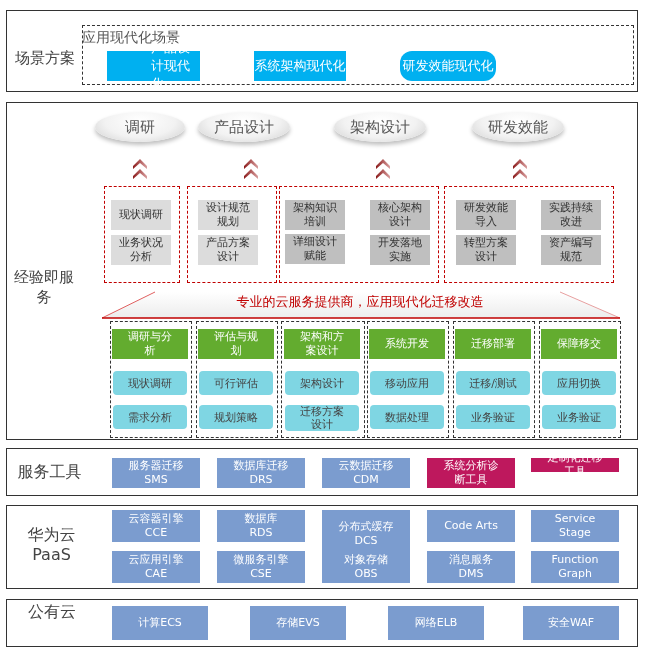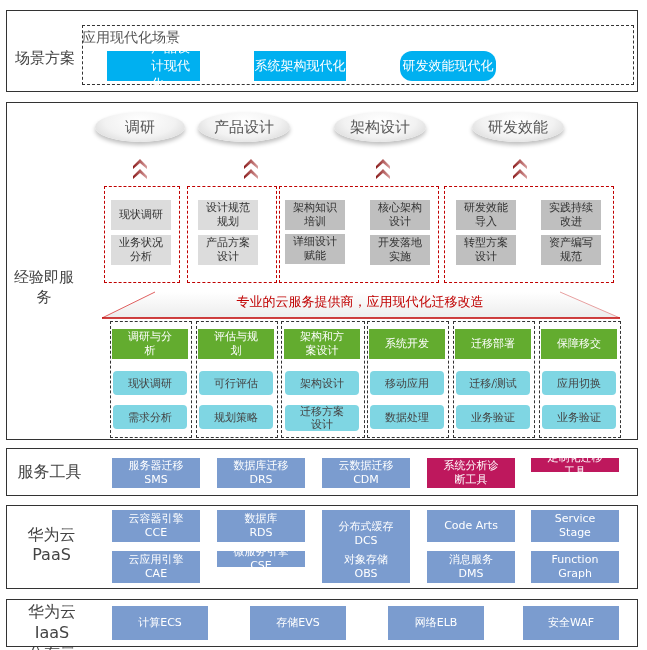--- a/index.html
+++ b/index.html
@@ -183,40 +183,39 @@
     <span>Code Arts</span>
   </div>
 <div class="blue-box" style="left:531px;top:510px;width:88px;height:32px;">
     <span>Service</span>
     <span>Stage</span>
   </div>
 <div class="blue-box" style="left:112px;top:551px;width:88px;height:32px;">
     <span>云应用引擎</span>
     <span>CAE</span>
   </div>
-<div class="blue-box" style="left:217px;top:551px;width:88px;height:16px;">
+<div class="blue-box" style="left:217px;top:551px;width:88px;height:32px;">
     <span>微服务引擎</span>
     <span>CSE</span>
   </div>
 <div class="blue-box" style="left:322px;top:551px;width:88px;height:32px;">
     <span>对象存储</span>
     <span>OBS</span>
   </div>
 <div class="blue-box" style="left:427px;top:551px;width:88px;height:32px;">
     <span>消息服务</span>
     <span>DMS</span>
   </div>
 <div class="blue-box" style="left:531px;top:551px;width:88px;height:32px;">
     <span>Function</span>
     <span>Graph</span>
   </div>
 
 <div class="section" style="top:599px;height:48px;"></div>
 <div class="row-label" style="left:12px;top:601px;width:80px;font-size:16px;line-height:21px;">
-  <span style="display:block;">华为云IaaS</span>
   <span style="display:block;">公有云</span>
 </div>
 <div class="blue-box" style="left:112px;top:606px;width:96px;height:34px;">
     <span>计算ECS</span>
   </div>
 <div class="blue-box" style="left:250px;top:606px;width:96px;height:34px;">
     <span>存储EVS</span>
   </div>
 <div class="blue-box" style="left:388px;top:606px;width:96px;height:34px;">
     <span>网络ELB</span>

